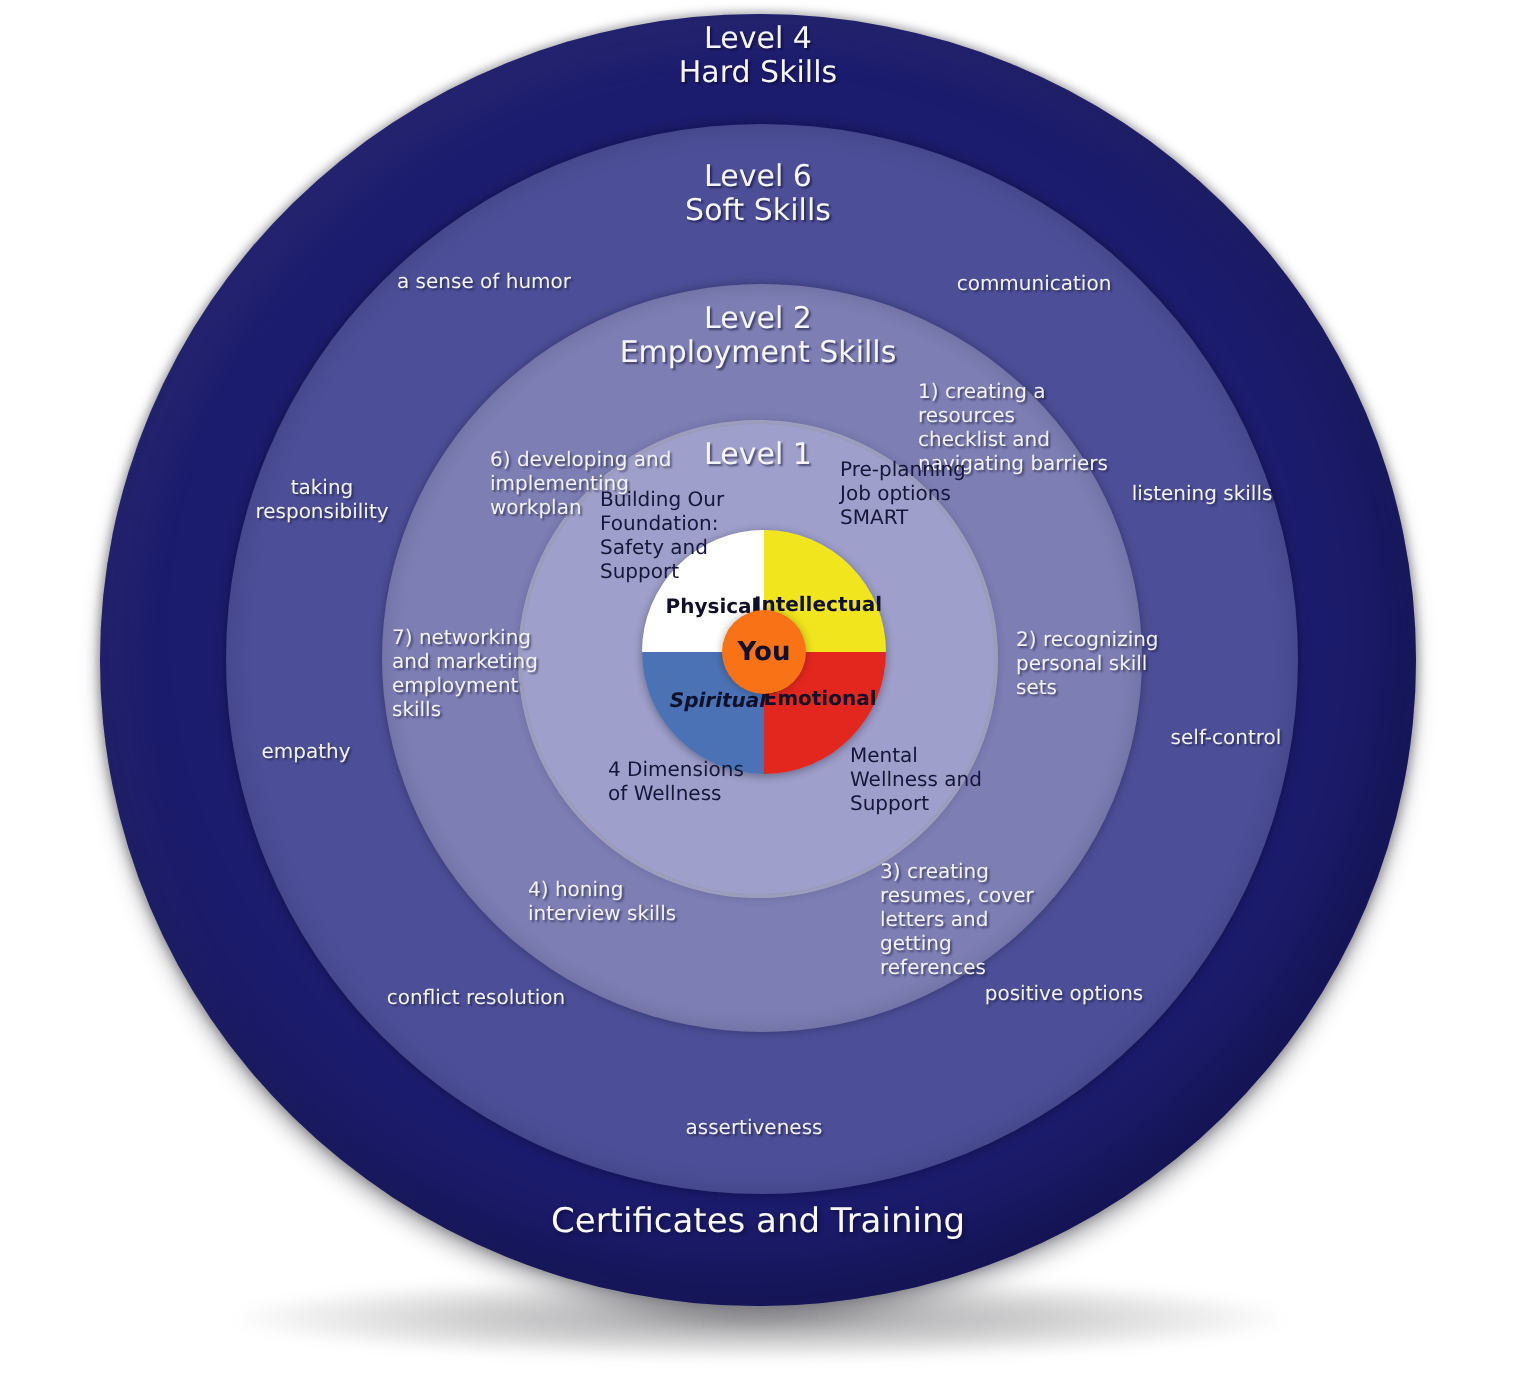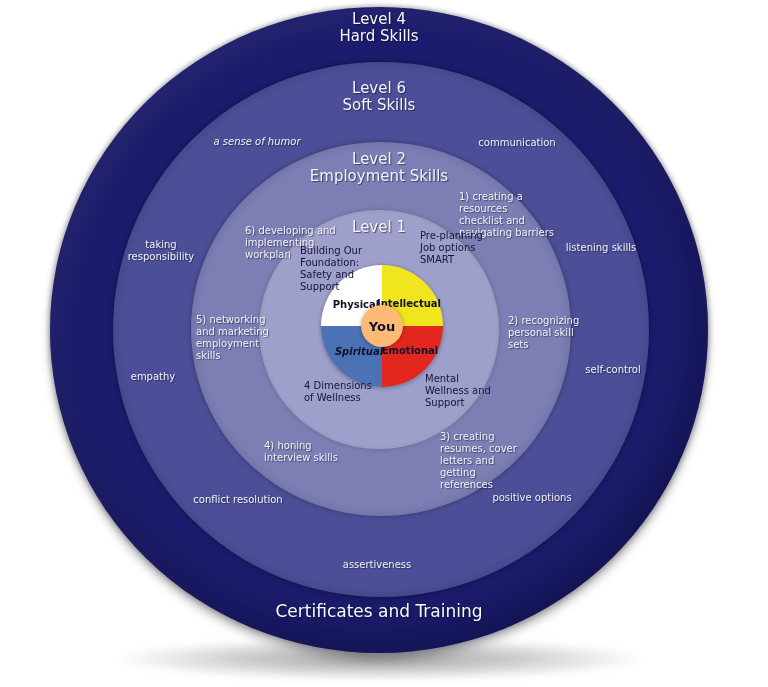--- a/index.html
+++ b/index.html
@@ -13,21 +13,21 @@
                  inset -10px -16px 40px rgba(0,0,25,.35),inset 10px 12px 30px rgba(255,255,255,.05);}
   .c3{left:113px;top:62px;width:536px;height:535px;
       box-shadow:0 0 6px rgba(0,0,25,.45),inset 0 0 12px rgba(0,0,30,.18);}
   .c2{left:191px;top:142px;width:380px;height:374px;
       box-shadow:0 0 5px rgba(0,0,25,.35),inset 0 0 10px rgba(0,0,30,.15);}
   .c1{left:261px;top:212px;width:236px;height:235px;
       box-shadow:0 0 0 2px rgba(195,195,212,.55),0 0 6px rgba(0,0,25,.3);}
   .pie{position:absolute;left:321px;top:265px;width:122px;height:122px;border-radius:50%;
        box-shadow:0 1px 4px rgba(0,0,20,.35);}
   .you{position:absolute;left:361px;top:305px;width:42px;height:42px;border-radius:50%;
-       background:#fdba74;display:flex;align-items:center;justify-content:center;
+       background:#f97316;display:flex;align-items:center;justify-content:center;
        font-size:13px;font-weight:bold;color:#10102a;box-shadow:0 0 4px rgba(0,0,0,.3);}
   .ground-shadow{position:absolute;left:118px;top:638px;width:524px;height:42px;
        background:radial-gradient(ellipse at center,rgba(70,70,75,.5) 0%,rgba(70,70,75,.25) 40%,rgba(70,70,75,0) 72%);
        filter:blur(3px);}
   .ltitle{position:absolute;left:0;width:758px;text-align:center;color:#f5f5fb;
           font-size:15px;line-height:17px;text-shadow:1px 1px 1px rgba(10,10,40,.55);}
   .t4{top:11px;} .t3{top:80px;} .t2{top:151px;} .t1{top:219px;}
   .outer-title{position:absolute;left:0;top:601px;width:758px;text-align:center;
           color:#f8f8fd;font-size:17px;text-shadow:1px 1px 2px rgba(10,10,40,.6);}
   .wlabel{position:absolute;transform:translate(-50%,-50%);color:#f2f2f8;font-size:10px;
@@ -69,21 +69,21 @@
   </div>
   <div class="ltitle t2">
     <div>Level 2</div>
     <div>Employment Skills</div>
   </div>
   <div class="ltitle t1">
     <div>Level 1</div>
   </div>
   <div class="outer-title">Certificates and Training</div>
 
-  <div class="wlabel" style="left:257px;top:142px;font-style:italic;">a sense of humor</div>
+  <div class="wlabel" style="left:242px;top:142px;">a sense of humor</div>
   <div class="wlabel" style="left:517px;top:143px;">communication</div>
   <div class="wlabel" style="left:161px;top:251px;">taking
 responsibility</div>
   <div class="wlabel" style="left:601px;top:248px;">listening skills</div>
   <div class="wlabel" style="left:153px;top:377px;">empathy</div>
   <div class="wlabel" style="left:613px;top:370px;">self-control</div>
   <div class="wlabel" style="left:238px;top:500px;">conflict resolution</div>
   <div class="wlabel" style="left:532px;top:498px;">positive options</div>
   <div class="wlabel" style="left:377px;top:555px;margin-top:10px;">assertiveness</div>
 
@@ -94,21 +94,21 @@
   <div class="step" style="left:508px;top:315px;">2) recognizing
 personal skill
 sets</div>
   <div class="step" style="left:440px;top:431px;">3) creating
 resumes, cover
 letters and
 getting
 references</div>
   <div class="step" style="left:264px;top:440px;">4) honing
 interview skills</div>
-  <div class="step" style="left:196px;top:314px;">5) networking
+  <div class="step" style="left:196px;top:314px;">7) networking
 and marketing
 employment
 skills</div>
   <div class="step" style="left:245px;top:198px;margin-top:27px;">6) developing and
 implementing
 workplan</div>
 
   <div class="inner-label" style="left:300px;top:245px;">Building Our
 Foundation:
 Safety and

